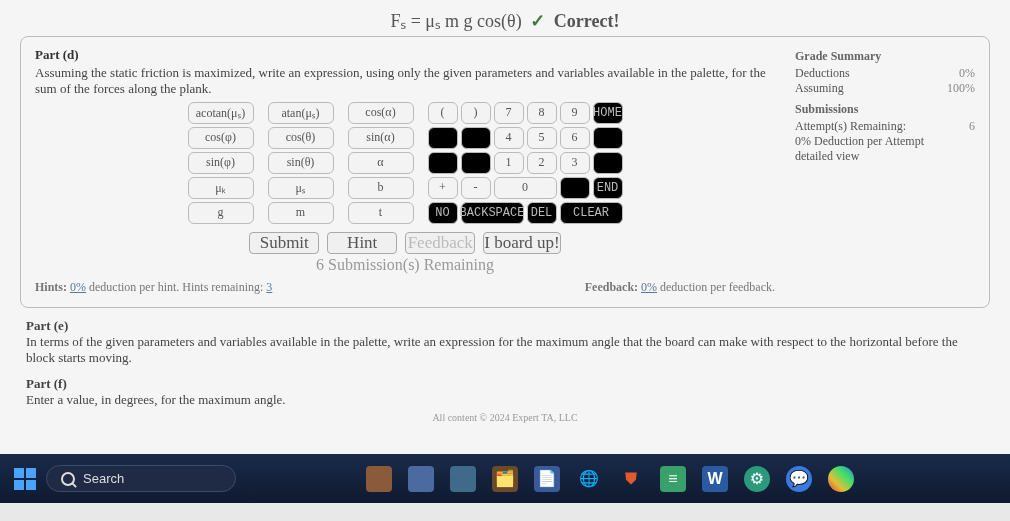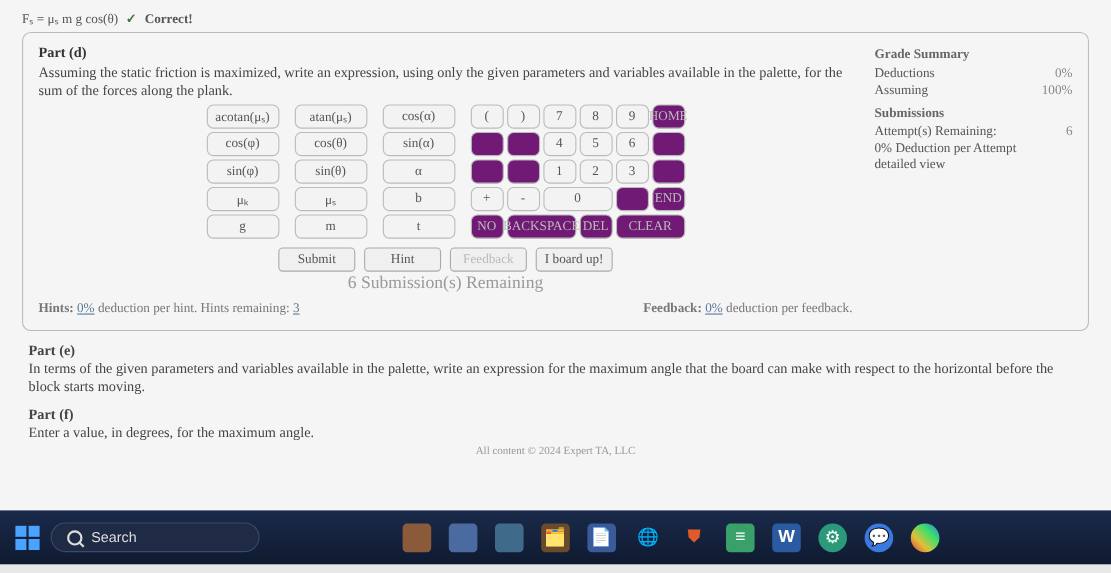--- a/index.html
+++ b/index.html
@@ -1,18 +1,18 @@
 <!DOCTYPE html>
 <html><head>
 <meta charset="utf-8">
 <style>
 * { box-sizing: border-box; margin: 0; padding: 0; }
 body { font-family: "Times New Roman", serif; font-size: 13px; background: #e8e8e8; width: 1010px; height: 521px; overflow: hidden; color: #333; }
 .page { background: #f5f5f5; padding: 8px 20px 0 20px; height: 472px; overflow: hidden; }
-.top-row { font-size: 12px; color: #555; margin-bottom: 4px; }
+.top-row { font-size: 18px; color: #555; margin-bottom: 4px; text-align: center; }
 .correct { font-weight: bold; }
 .check { color: #3a7a3a; font-weight: bold; margin: 0 4px; }
 
 .part-box { border: 1px solid #bbb; border-radius: 8px; padding: 10px 14px 12px 14px; background: #f5f5f5; }
 .part-title { font-weight: bold; font-size: 13px; }
 .prompt { font-size: 13px; line-height: 1.25; color: #444; margin-top: 2px; }
 
 .d-body { display: flex; gap: 20px; }
 .d-left { flex: 1; }
 .d-right { width: 180px; font-size: 12px; color: #555; padding-top: 2px; }
@@ -23,36 +23,36 @@
 
 .eq-row { display: flex; align-items: center; gap: 6px; margin: 8px 0 10px 0; }
 .eq-label { font-size: 14px; font-style: italic; color: #555; }
 .answer-field { flex: 1; height: 22px; border: 1px solid #aaa; border-radius: 4px; background: #fff; padding: 2px 6px; font-family: inherit; font-size: 13px; }
 
 .palette { display: flex; gap: 14px; justify-content: center; margin: 4px 0 8px 0; }
 .pcol { display: flex; flex-direction: column; gap: 3px; }
 .pbtn { min-width: 66px; height: 22px; border: 1px solid #bbb; border-radius: 6px; background: #f3f3f3; font-size: 12px; color: #555; display: flex; align-items: center; justify-content: center; cursor: pointer; font-family: inherit; }
 .keypad { display: grid; grid-template-columns: repeat(5, 28px); grid-auto-rows: 22px; gap: 3px; }
 .kbtn { border: 1px solid #bbb; border-radius: 6px; background: #f3f3f3; font-size: 12px; color: #555; display: flex; align-items: center; justify-content: center; cursor: pointer; }
-.kbtn.faded { color: #bbb; background: #701a75; }
+.kbtn.faded { color: #bbb; background: #000000; font-family: Liberation Mono, monospace; }
 
 .action-row { display: flex; gap: 8px; justify-content: center; margin-top: 2px; }
-.abtn { min-width: 70px; height: 22px; border: 1px solid #aaa; border-radius: 4px; background: #f0f0f0; font-size: 12px; color: #555; cursor: pointer; display:flex; align-items:center; justify-content:center; }
+.abtn { min-width: 70px; height: 22px; border: 1px solid #aaa; border-radius: 4px; background: #f0f0f0; font-size: 17px; color: #555; cursor: pointer; display:flex; align-items:center; justify-content:center; }
 .abtn.faded { color: #bbb; }
 
 .subs-rem { text-align: center; font-size: 16px; color: #999; margin-top: 2px; }
 
 .bottom-info { display: flex; justify-content: space-between; font-size: 12px; color: #777; margin-top: 6px; }
 .bottom-info .u { text-decoration: underline; color: #5a7a9a; }
 
 .lower-part { font-size: 13px; color: #444; margin: 10px 6px 0 6px; }
 .lower-part .t { font-weight: bold; }
 .copyright { text-align: center; font-size: 10px; color: #999; margin-top: 4px; }
 
-.taskbar { position: absolute; bottom: 8px; left: 0; right: 0; height: 49px; background: linear-gradient(#1a2a4a, #0f1a30); display: flex; align-items: center; padding: 0 14px; gap: 10px; }
+.taskbar { position: absolute; bottom: 18px; left: 0; right: 0; height: 49px; background: linear-gradient(#1a2a4a, #0f1a30); display: flex; align-items: center; padding: 0 14px; gap: 10px; }
 .start { width: 22px; height: 22px; display: grid; grid-template-columns: 1fr 1fr; grid-template-rows: 1fr 1fr; gap: 2px; }
 .start div { background: #4aa3ff; }
 .searchbox { display: flex; align-items: center; gap: 8px; background: #1f2b45; border: 1px solid #3a4a6a; border-radius: 18px; padding: 5px 14px; width: 190px; color: #ddd; font-family: Segoe UI, sans-serif; font-size: 13px; }
 .mag { width: 14px; height: 14px; border: 2px solid #ddd; border-radius: 50%; position: relative; }
 .mag:after { content: ""; position: absolute; width: 6px; height: 2px; background: #ddd; transform: rotate(45deg); bottom: -2px; right: -4px; }
 .tb-icons { display: flex; align-items: center; gap: 16px; margin-left: 120px; }
 .tb-icon { width: 26px; height: 26px; border-radius: 4px; display: flex; align-items: center; justify-content: center; font-size: 16px; color: #fff; font-family: Segoe UI, sans-serif; }
 </style>
 </head>
 <body>

